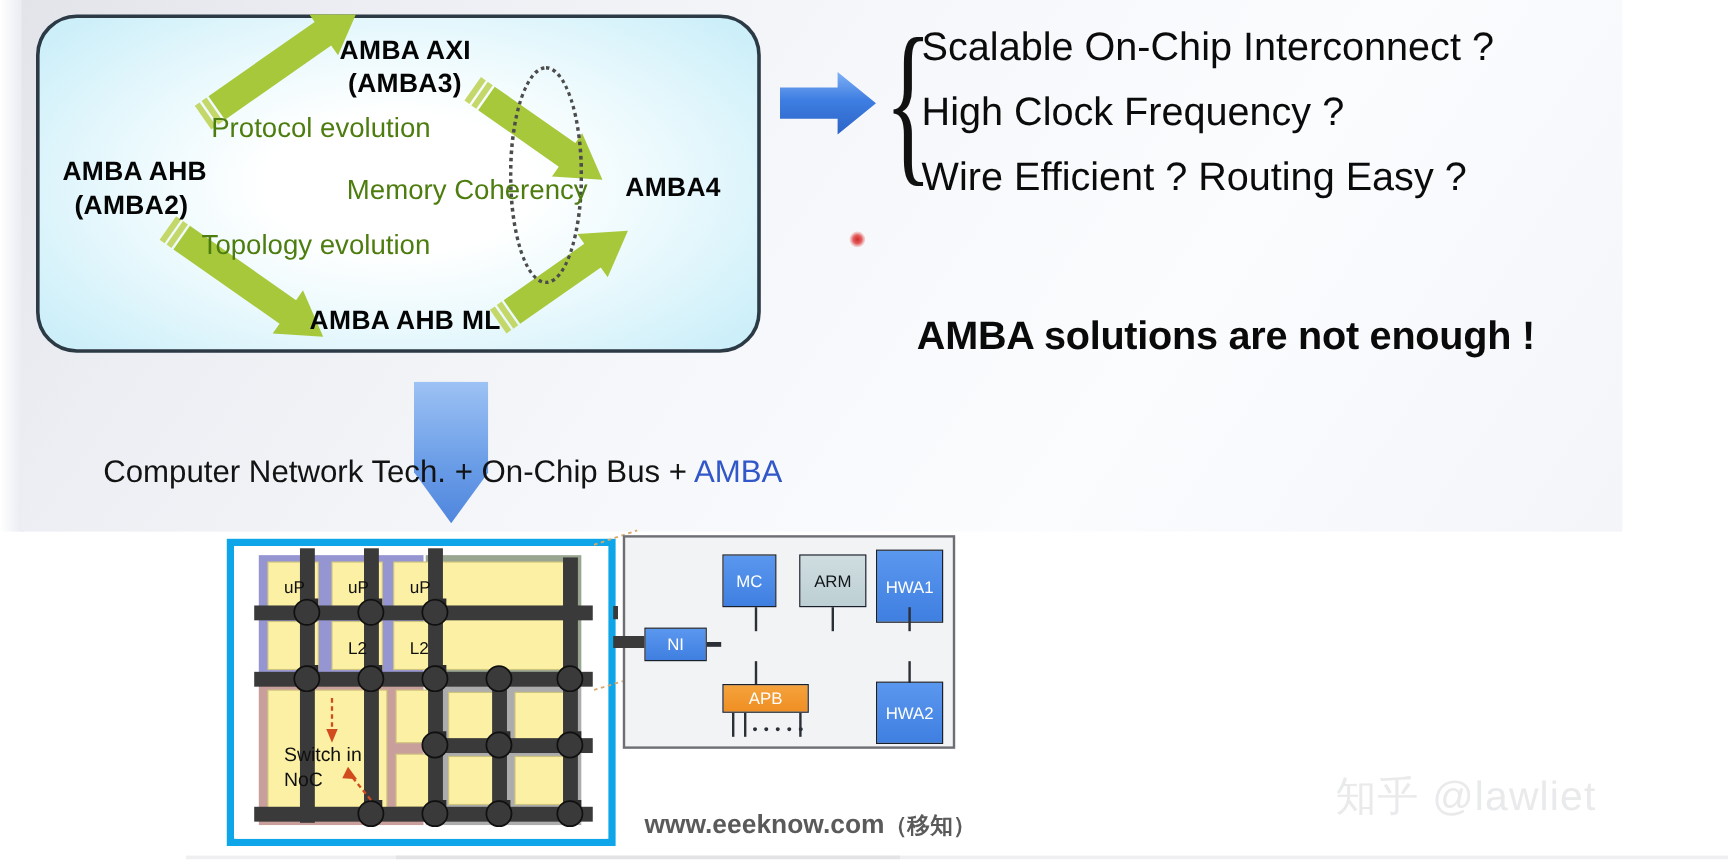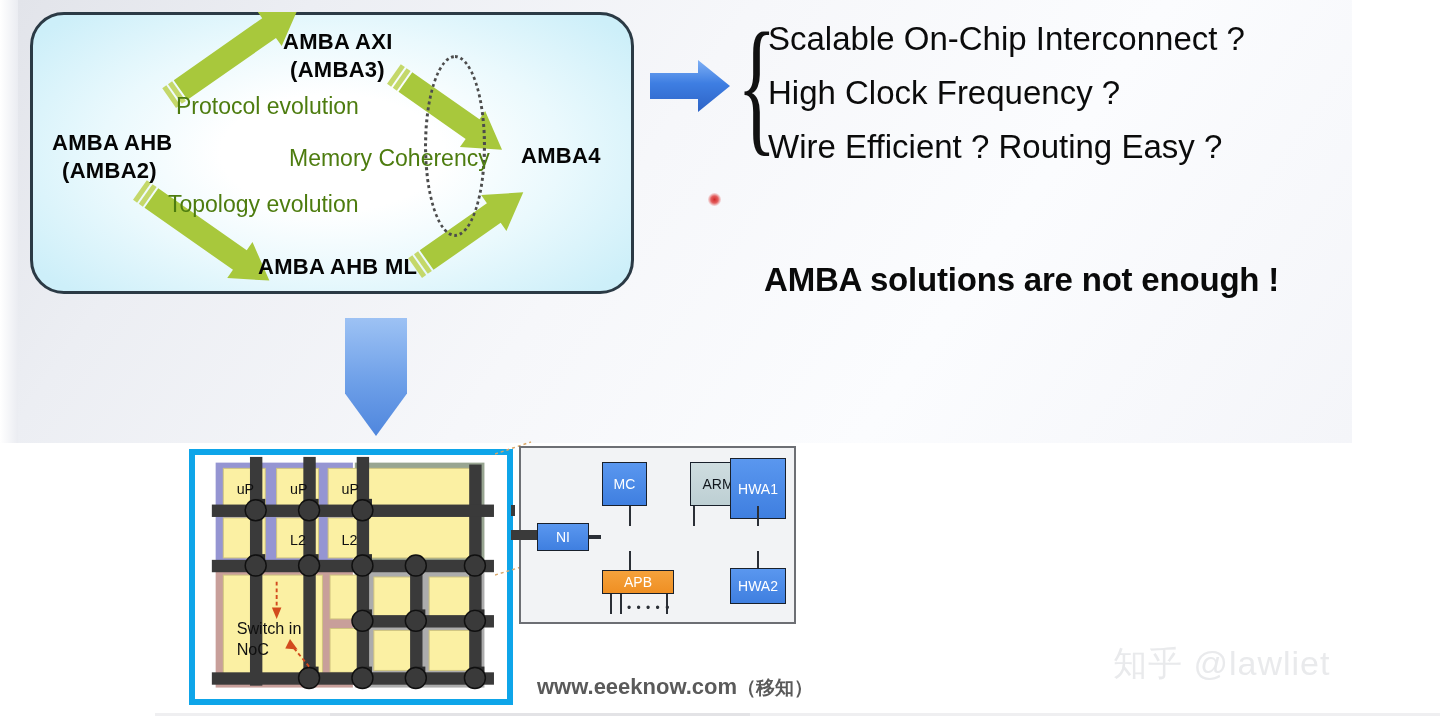--- a/index.html
+++ b/index.html
@@ -160,21 +160,21 @@
   .blk {
     position: absolute;
     box-sizing: border-box;
     border: 1.5px solid #19202b;
     display: flex; align-items: center; justify-content: center;
     font-size: 14px;
     color: #ffffff;
     font-family: "Liberation Sans", sans-serif;
   }
   .blk.blue   { background: linear-gradient(180deg,#5a97ef 0%, #3f7fe0 100%); color:#ffffff; }
-  .blk.gray   { background: linear-gradient(180deg,#cfdde0 0%, #bdcfd3 100%); color:#11161c;margin-left:24px; }
+  .blk.gray   { background: linear-gradient(180deg,#cfdde0 0%, #bdcfd3 100%); color:#11161c; }
   .blk.yellow { background: linear-gradient(180deg,#fdf3ab 0%, #f9e98a 100%); color:#131313; }
   .blk.orange { background: linear-gradient(180deg,#f5a23c 0%, #ef8f23 100%); color:#ffffff; }
   .wire { position: absolute; background: #2b2f36; }
 
   
   .footer-url {
     position: absolute;
     left: 537px; top: 674px;
     font-size: 22px;
     font-weight: bold;
@@ -273,20 +273,21 @@
     <div class="qitem">Scalable On-Chip Interconnect ?</div>
     <div class="qitem">High Clock Frequency ?</div>
     <div class="qitem">Wire Efficient ? Routing Easy ?</div>
   </div>
 
   <div class="laser-dot"></div>
 
   <div class="not-enough">AMBA solutions are not enough !</div>
 
   <div class="noc-shape"></div>
+  <div class="noc-formula"><span>Computer Network Tech. + On-Chip Bus + </span><span class="amba-blue">AMBA</span></div>
 
   <div class="mesh-frame">
     <svg class="mesh-inner" viewBox="0 0 324 256" width="324" height="256">
       <rect x="0" y="0" width="324" height="256" fill="#ffffff"></rect>
 
       <rect x="20" y="8" width="144" height="106" fill="#8f8fd0" opacity="0.95"></rect>
       <rect x="166" y="8" width="136" height="106" fill="#8d9b85" opacity="0.9"></rect>
       <rect x="20" y="118" width="144" height="126" fill="#c59a95" opacity="0.95"></rect>
       <rect x="166" y="118" width="136" height="126" fill="#a8a8a8" opacity="0.95"></rect>
 
@@ -394,21 +395,21 @@
     <div class="wire" style="left:172px; top:58px; width:2px; height:20px;"></div>
     <div class="wire" style="left:236px; top:58px; width:2px; height:20px;"></div>
 
     <div class="blk blue" style="left:16px; top:75px; width:52px; height:28px;">NI</div>
     <div class="wire" style="left:68px; top:87px; width:12px; height:4px;"></div>
     <div class="wire" style="left:-10px; top:82px; width:26px; height:10px; background:#3a3a3a;"></div>
 
     <div class="wire" style="left:108px; top:103px; width:2px; height:20px;"></div>
     <div class="blk orange" style="left:81px; top:122px; width:72px; height:24px;">APB</div>
     <div class="wire" style="left:236px; top:103px; width:2px; height:18px;"></div>
-    <div class="blk blue" style="left:209px; top:120px; width:56px; height:36px;">HWA2</div>
+    <div class="blk blue" style="left:209px; top:120px; width:56px; height:52px;">HWA2</div>
 
     <div class="wire" style="left:89px; top:146px; width:2px; height:20px;"></div>
     <div class="wire" style="left:99px; top:146px; width:2px; height:20px;"></div>
     <div class="wire" style="left:145px; top:146px; width:2px; height:20px;"></div>
     <div style="position:absolute; left:106px; top:153px; font-size:12px; color:#2b2f36; letter-spacing:1px;">• • • • •</div>
   </div>
 
   <div class="footer-url"><span>www.eeeknow.com</span><span class="cn">（移知）</span></div>
 
   <div class="watermark">知乎 @lawliet</div>

